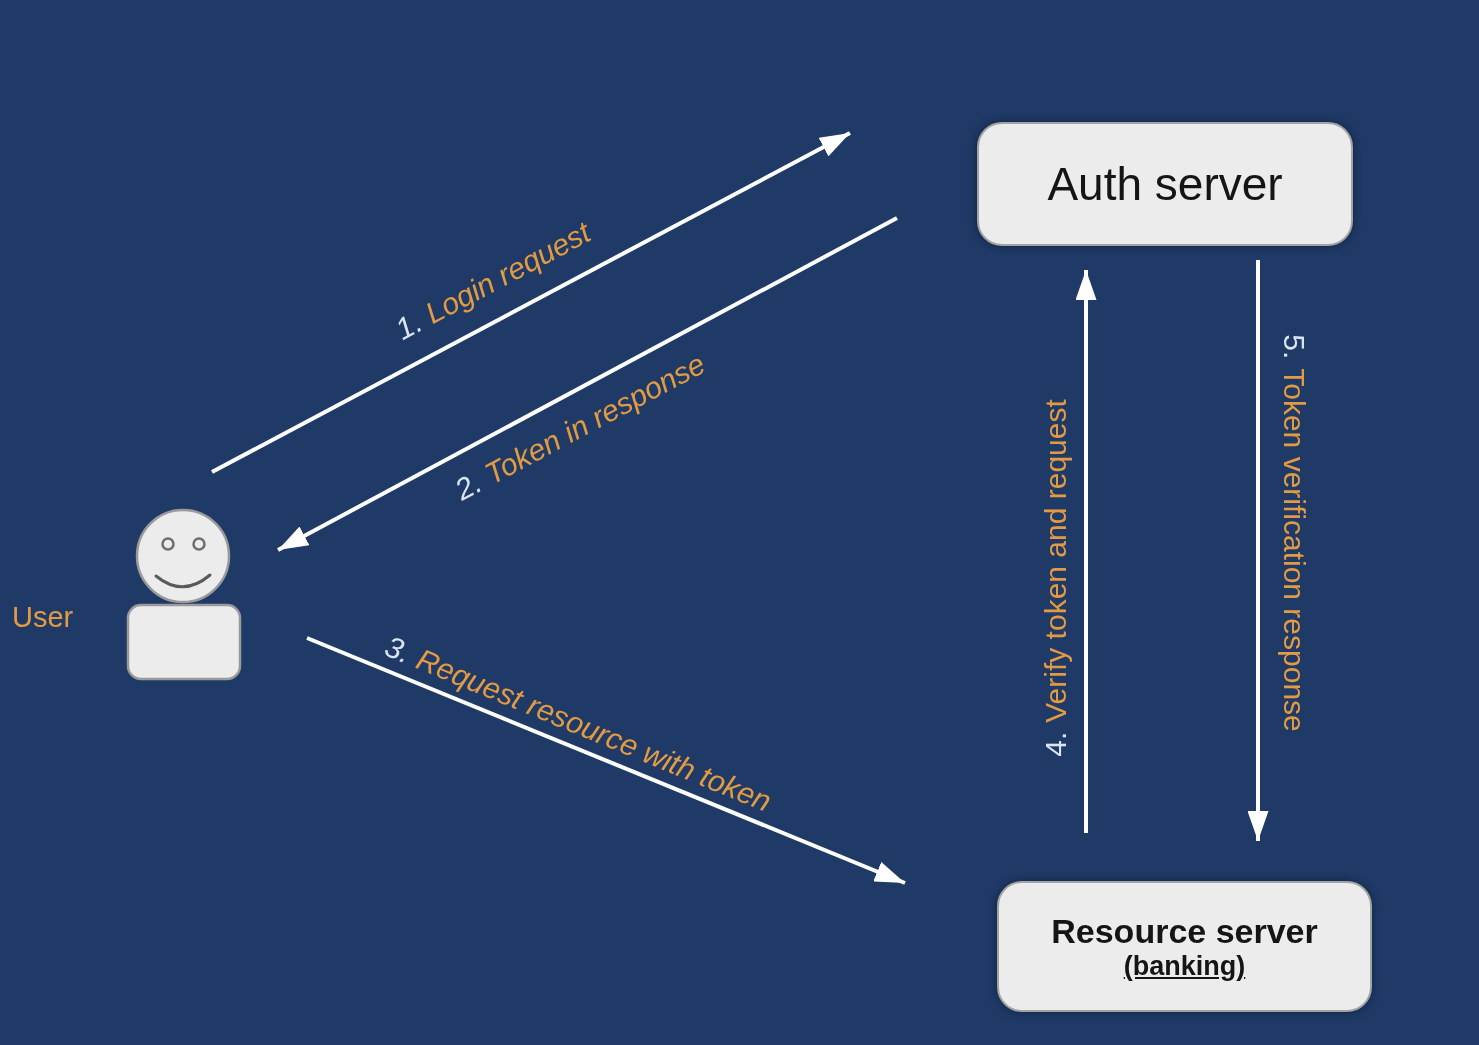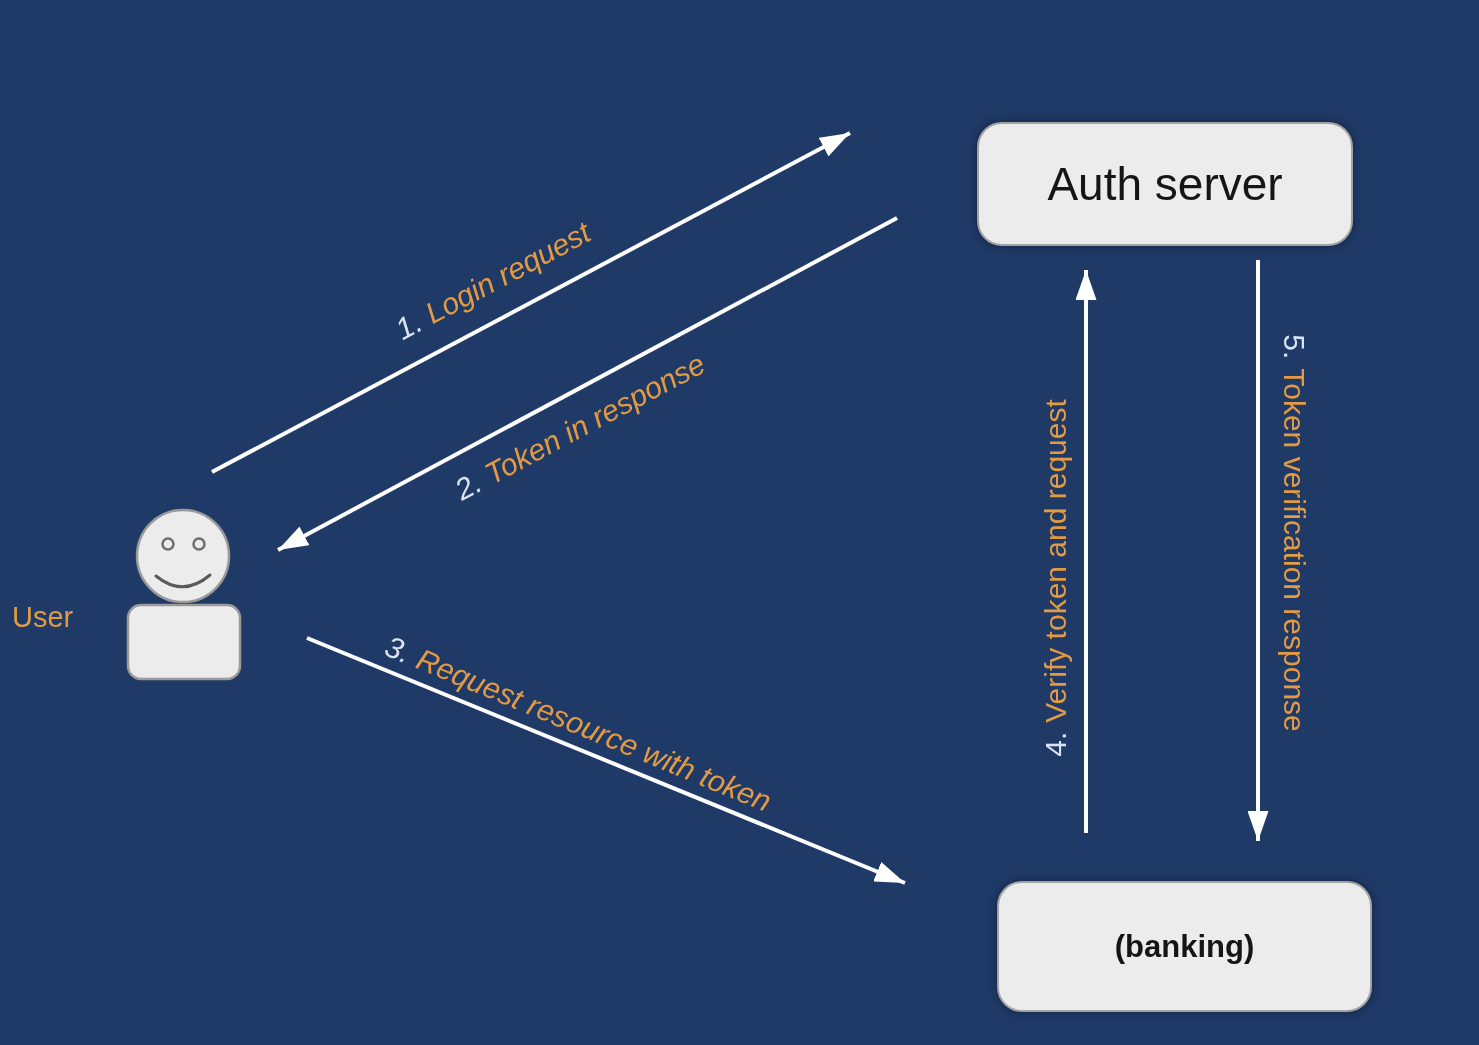--- a/index.html
+++ b/index.html
@@ -42,21 +42,21 @@
     margin-top: 20px;
   }
   #resource-box {
     left: 997px;
     top: 881px;
     width: 371px;
     height: 127px;
     font-weight: bold;
   }
   #resource-box .main-line { font-size: 34px; line-height: 1.2; }
-  #resource-box .sub-line  { font-size: 31px; line-height: 1.15; }
+  #resource-box .sub-line  { font-size: 27px; line-height: 1.15; text-decoration: underline; }
 
   .arrow-label {
     position: absolute;
     white-space: nowrap;
     color: #e39b43;
     font-size: 30px;
   }
   .arrow-label .num {
     color: #d9e3f2;
     margin-right: 9px;
@@ -102,20 +102,21 @@
       <path d="M156,576 Q183,598 210,575" fill="none" stroke="#5a5a5a" stroke-width="3" stroke-linecap="round"></path>
       <rect x="128" y="605" width="112" height="74" rx="13" fill="#ececec" stroke="#9a9a9a" stroke-width="2.5"></rect>
     </g>
   </svg>
 
   <div class="node-box" id="auth-box">
     <span>Auth server</span>
   </div>
 
   <div class="node-box" id="resource-box">
+    <span class="main-line">Resource server</span>
     <span class="sub-line">(banking)</span>
   </div>
 
   <div id="user-label">User</div>
 
   <div class="arrow-label slanted" id="label-1">
     <span class="num">1.</span><span>Login request</span>
   </div>
 
   <div class="arrow-label slanted" id="label-2">

